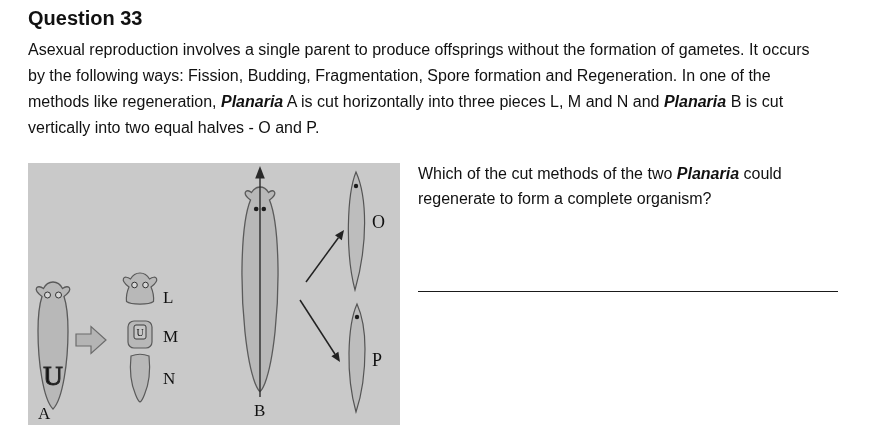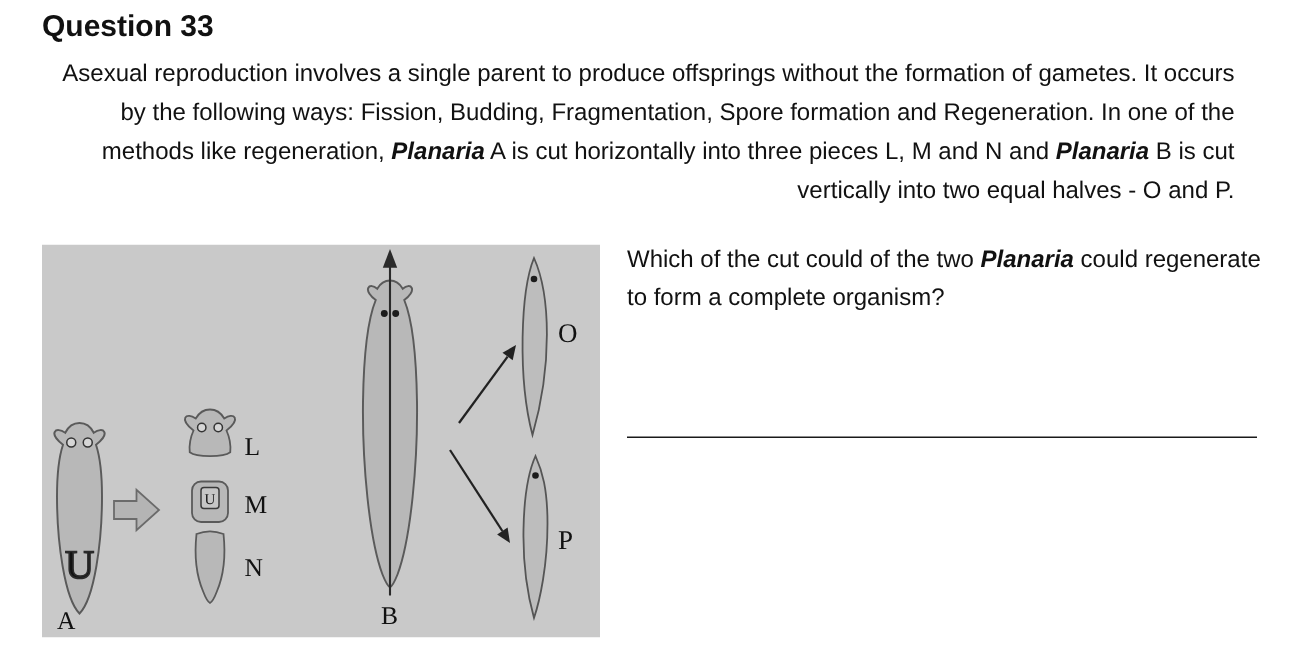--- a/index.html
+++ b/index.html
@@ -19,21 +19,20 @@
     font-size: 20px;
     font-weight: bold;
   }
   .para {
     position: absolute;
     left: 28px;
     top: 37px;
     width: 795px;
     font-size: 16px;
     line-height: 26px;
-    text-align: right;
   }
   .planaria {
     font-weight: bold;
     font-style: italic;
   }
   .diagram {
     position: absolute;
     left: 28px;
     top: 163px;
     width: 372px;
@@ -126,15 +125,15 @@
     </g>
 
     <g>
       <path d="M329,141 C324.5,151 321.4,168 321,190 C320.6,212 323.3,232 328,249 C332,237 337,214 337,186 C337,163 333.5,151 329,141 Z" fill="#bdbdbd" stroke="#555" stroke-width="1.2"></path>
       <circle cx="329" cy="154" r="2.2" fill="#1c1c1c"></circle>
       <text x="344" y="203" font-size="18">P</text>
     </g>
   </svg>
 </div>
 
-<div class="question"><span>Which of the cut could of the two </span><span class="planaria">Planaria</span><span> could regenerate to form a complete organism?</span></div>
+<div class="question"><span>Which of the cut methods of the two </span><span class="planaria">Planaria</span><span> could regenerate to form a complete organism?</span></div>
 
 <div class="answer-line"></div>
 
 </body></html>

